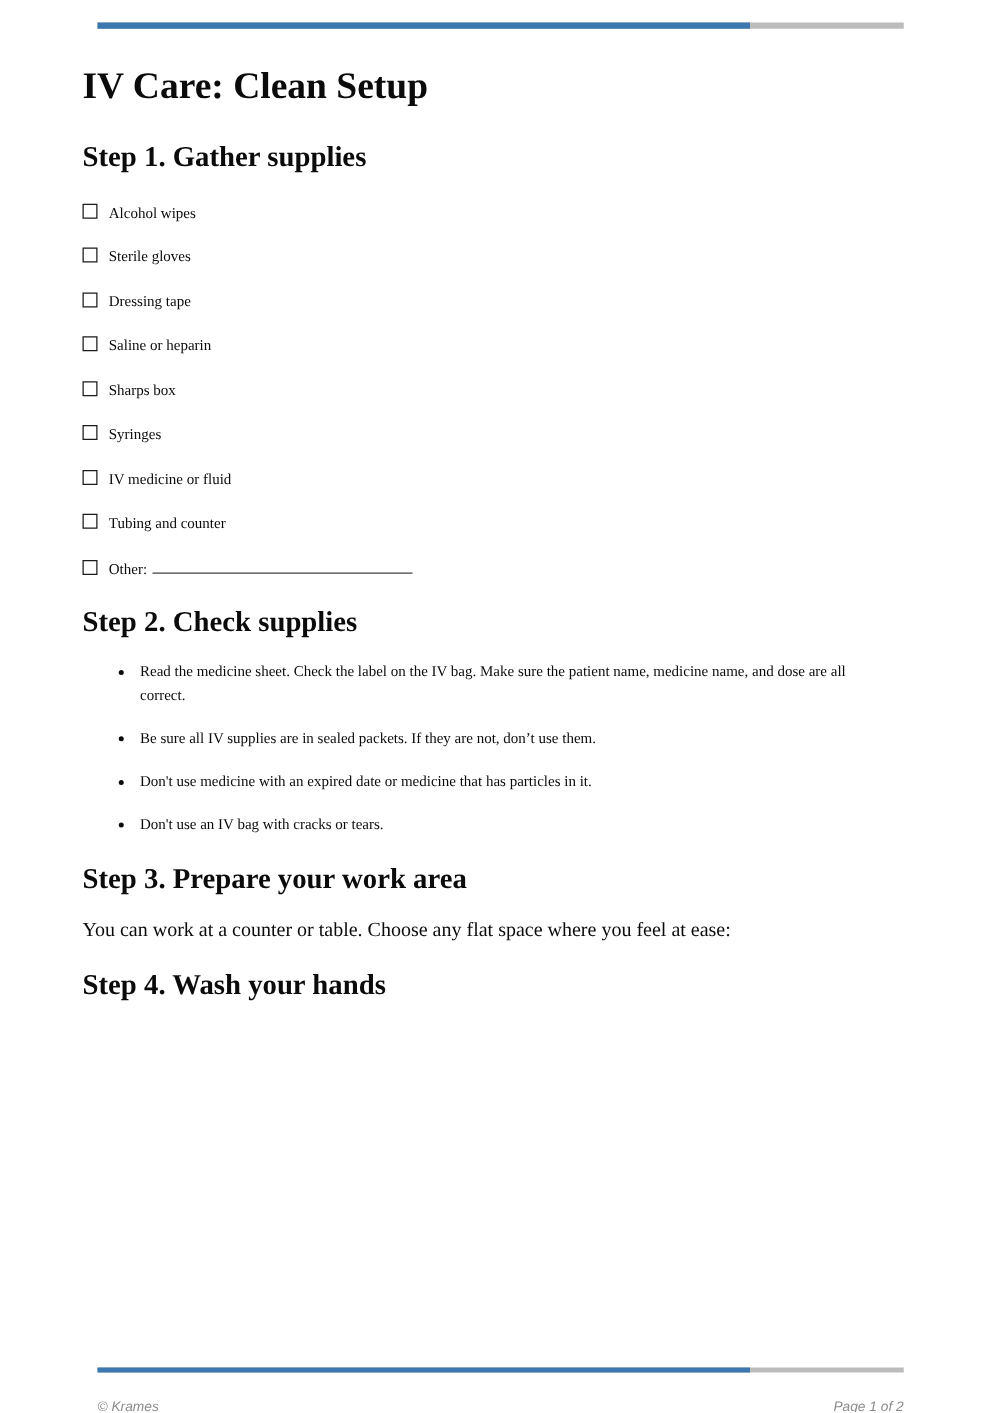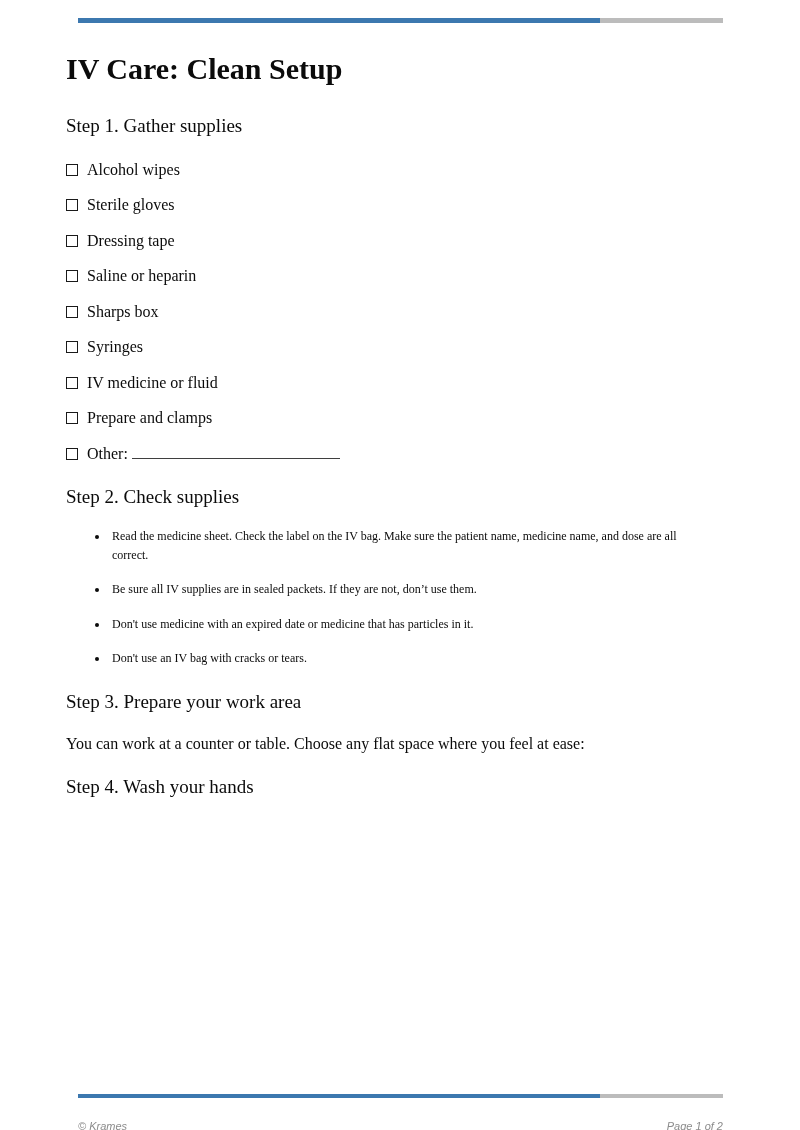--- a/index.html
+++ b/index.html
@@ -45,29 +45,29 @@
   }
 
   p.body-text {
     font-size: 16px;
     line-height: 18.5px;
     margin: 20px 0 0 0;
   }
   p.body-text.first { margin-top: 0; }
 
   h2.step-heading {
-    font-size: 19px;
+    font-size: 23px;
     line-height: 27px;
-    font-weight: normal;
+    font-weight: bold;
     margin: 20px 0 0 0;
   }
 
   .checklist { margin-top: 22px; }
   .check-item {
-    font-size: 16px;
+    font-size: 12px;
     line-height: 18.5px;
     margin-bottom: 17px;
     white-space: nowrap;
   }
   .checkbox {
     display: inline-block;
     width: 12px;
     height: 12px;
     border: 1.3px solid #1a1a1a;
     background: #ffffff;
@@ -141,21 +141,21 @@
       <div class="check-item">
         <span class="checkbox"></span><span>Sharps box</span>
       </div>
       <div class="check-item">
         <span class="checkbox"></span><span>Syringes</span>
       </div>
       <div class="check-item">
         <span class="checkbox"></span><span>IV medicine or fluid</span>
       </div>
       <div class="check-item">
-        <span class="checkbox"></span><span>Prepare and clamps</span>
+        <span class="checkbox"></span><span>Tubing and counter</span>
       </div>
       <div class="check-item">
         <span class="checkbox"></span><span>Other:</span><span class="blank-line"></span>
       </div>
     </div>
 
     <h2 class="step-heading">Step 2. Check supplies</h2>
 
     <ul class="bullet-list">
       <li>Read the medicine sheet. Check the label on the IV bag. Make sure the patient name, medicine name, and dose are all correct.</li>

